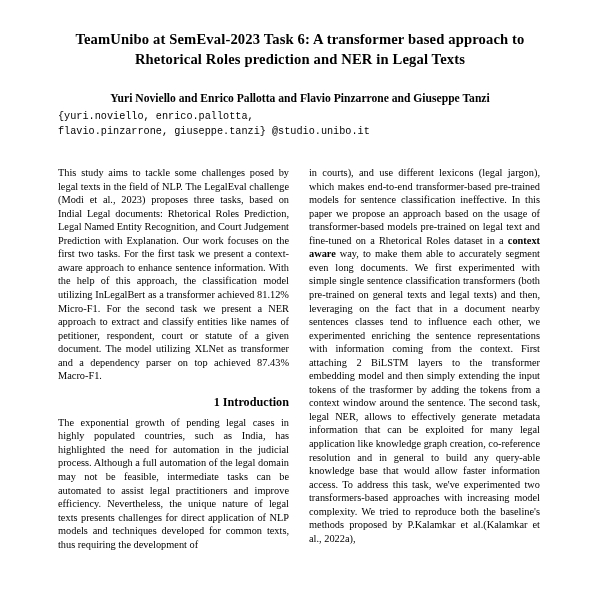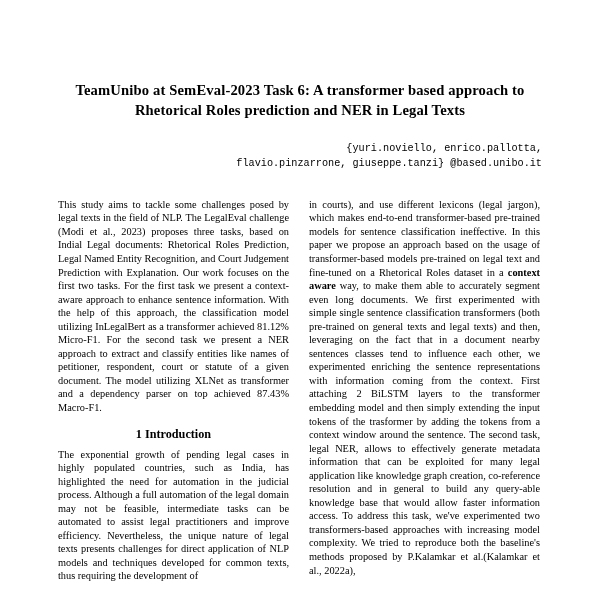--- a/index.html
+++ b/index.html
@@ -11,21 +11,21 @@
     width: 600px;
     height: 600px;
     overflow: hidden;
     font-family: "Liberation Serif", serif;
     color: #000000;
   }
   .page {
     width: 600px;
     height: 600px;
     box-sizing: border-box;
-    padding: 80px 58px 0 58px;
+    padding: 29px 58px 0 58px;
     position: relative;
   }
   .title {
     font-family: "Liberation Serif", serif;
     font-size: 14.6px;
     font-weight: bold;
     text-align: center;
     line-height: 1.38;
     margin: 0 0 22px 0;
     letter-spacing: 0.01em;
@@ -36,21 +36,21 @@
     font-weight: bold;
     margin: 0 0 3px 0;
     line-height: 1.4;
   }
   .affil {
     text-align: center;
     font-size: 11.2px;
     margin: 0 0 3px 0;
   }
   .emails {
-    text-align: right;
+    text-align: left;
     font-family: "Liberation Mono", monospace;
     font-size: 10.2px;
     line-height: 1.45;
     margin: 0 0 0 0;
   }
   .cols {
     margin-top: 26px;
     display: flex;
     gap: 20px;
     align-items: flex-start;
@@ -59,21 +59,21 @@
     width: 231px;
     flex: 0 0 231px;
   }
   .sec-head {
     text-align: center;
     font-size: 11.4px;
     font-weight: bold;
     margin: 0 0 7px 0;
   }
   .sec-head-left {
-    text-align: center;
+    text-align: right;
     font-size: 12.2px;
     font-weight: bold;
     margin: 12px 0 6px 0;
   }
   p.body {
     margin: 0;
     font-size: 10.35px;
     line-height: 1.31;
     text-align: justify;
     text-justify: inter-word;
@@ -83,23 +83,24 @@
     font-weight: bold;
   }
 </style>
 </head>
 <body>
 
 <div class="page">
 
   <h1 class="title">TeamUnibo at SemEval-2023 Task 6: A transformer based approach to Rhetorical Roles prediction and NER in Legal Texts</h1>
 
+  <div class="authors">Yuri Noviello  and  Enrico Pallotta  and  Flavio Pinzarrone  and  Giuseppe Tanzi</div>
   <div class="emails">
     <div>{yuri.noviello, enrico.pallotta,</div>
-    <div>flavio.pinzarrone, giuseppe.tanzi} @based.unibo.it</div>
+    <div>flavio.pinzarrone, giuseppe.tanzi} @studio.unibo.it</div>
   </div>
 
   <div class="cols">
 
     <div class="col">
       <p class="body">This study aims to tackle some challenges posed by legal texts in the field of NLP. The LegalEval challenge (Modi et al., 2023) proposes three tasks, based on Indial Legal documents: Rhetorical Roles Prediction, Legal Named Entity Recognition, and Court Judgement Prediction with Explanation. Our work focuses on the first two tasks. For the first task we present a context-aware approach to enhance sentence information. With the help of this approach, the classification model utilizing InLegalBert as a transformer achieved 81.12% Micro-F1. For the second task we present a NER approach to extract and classify entities like names of petitioner, respondent, court or statute of a given document. The model utilizing XLNet as transformer and a dependency parser on top achieved 87.43% Macro-F1.</p>
 
       <div class="sec-head-left">
         <span>1</span>
         <span>Introduction</span>

